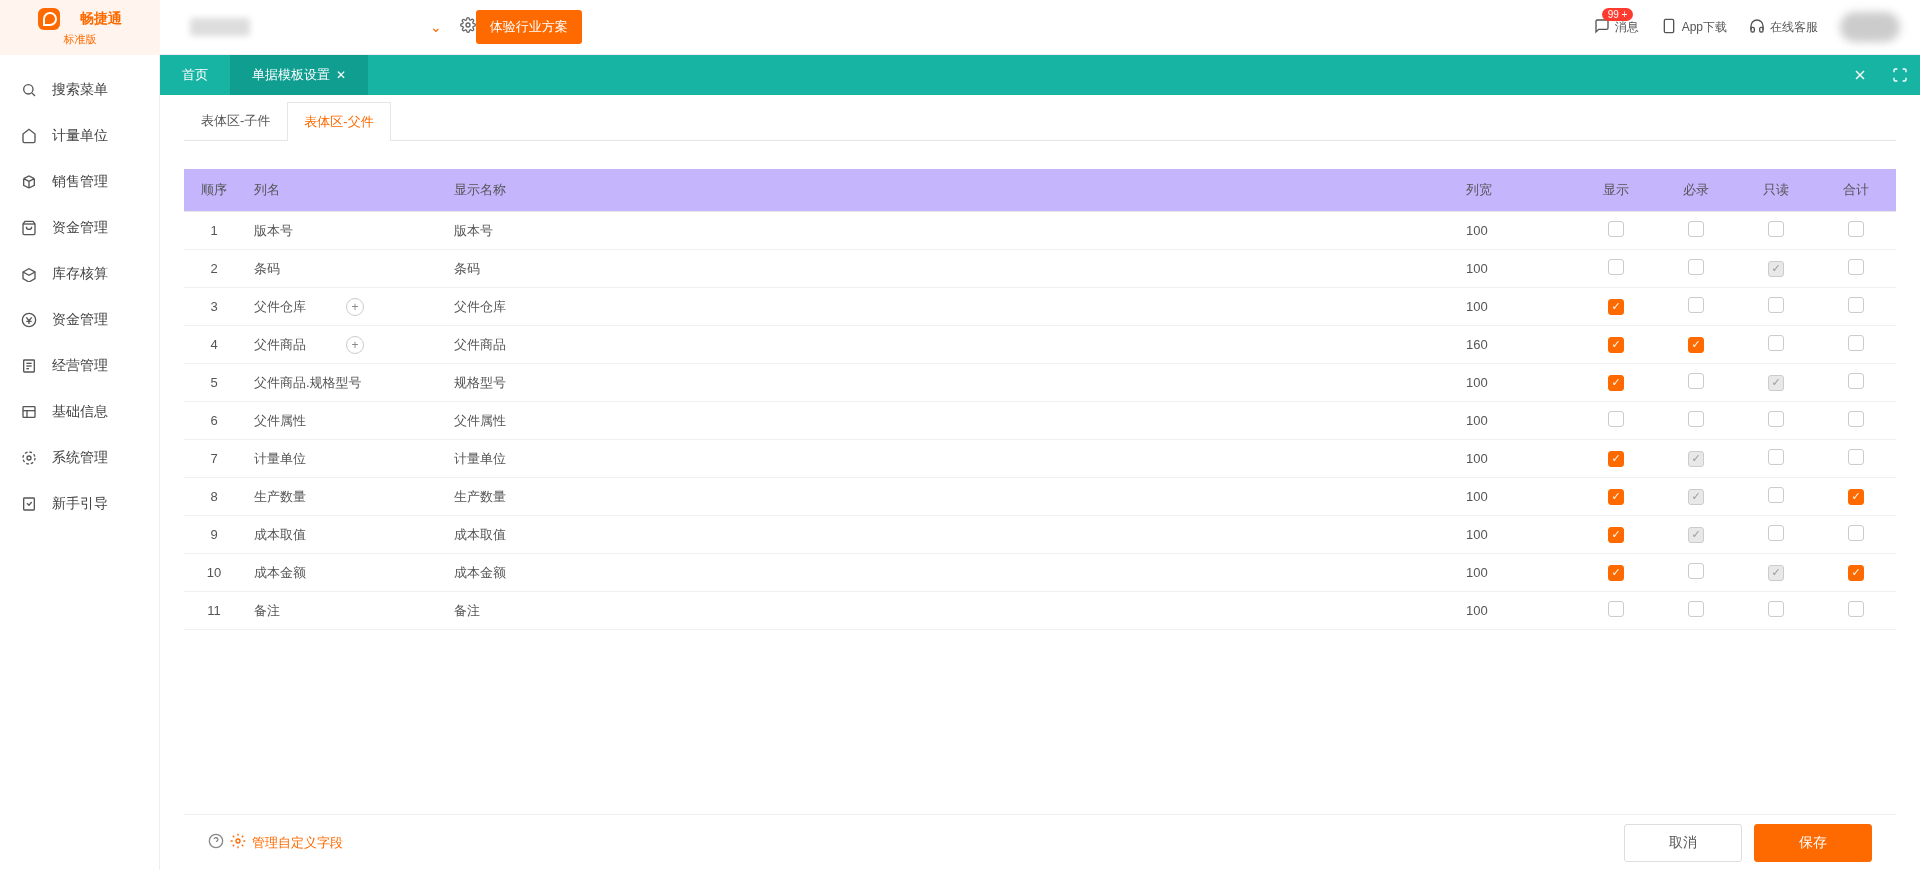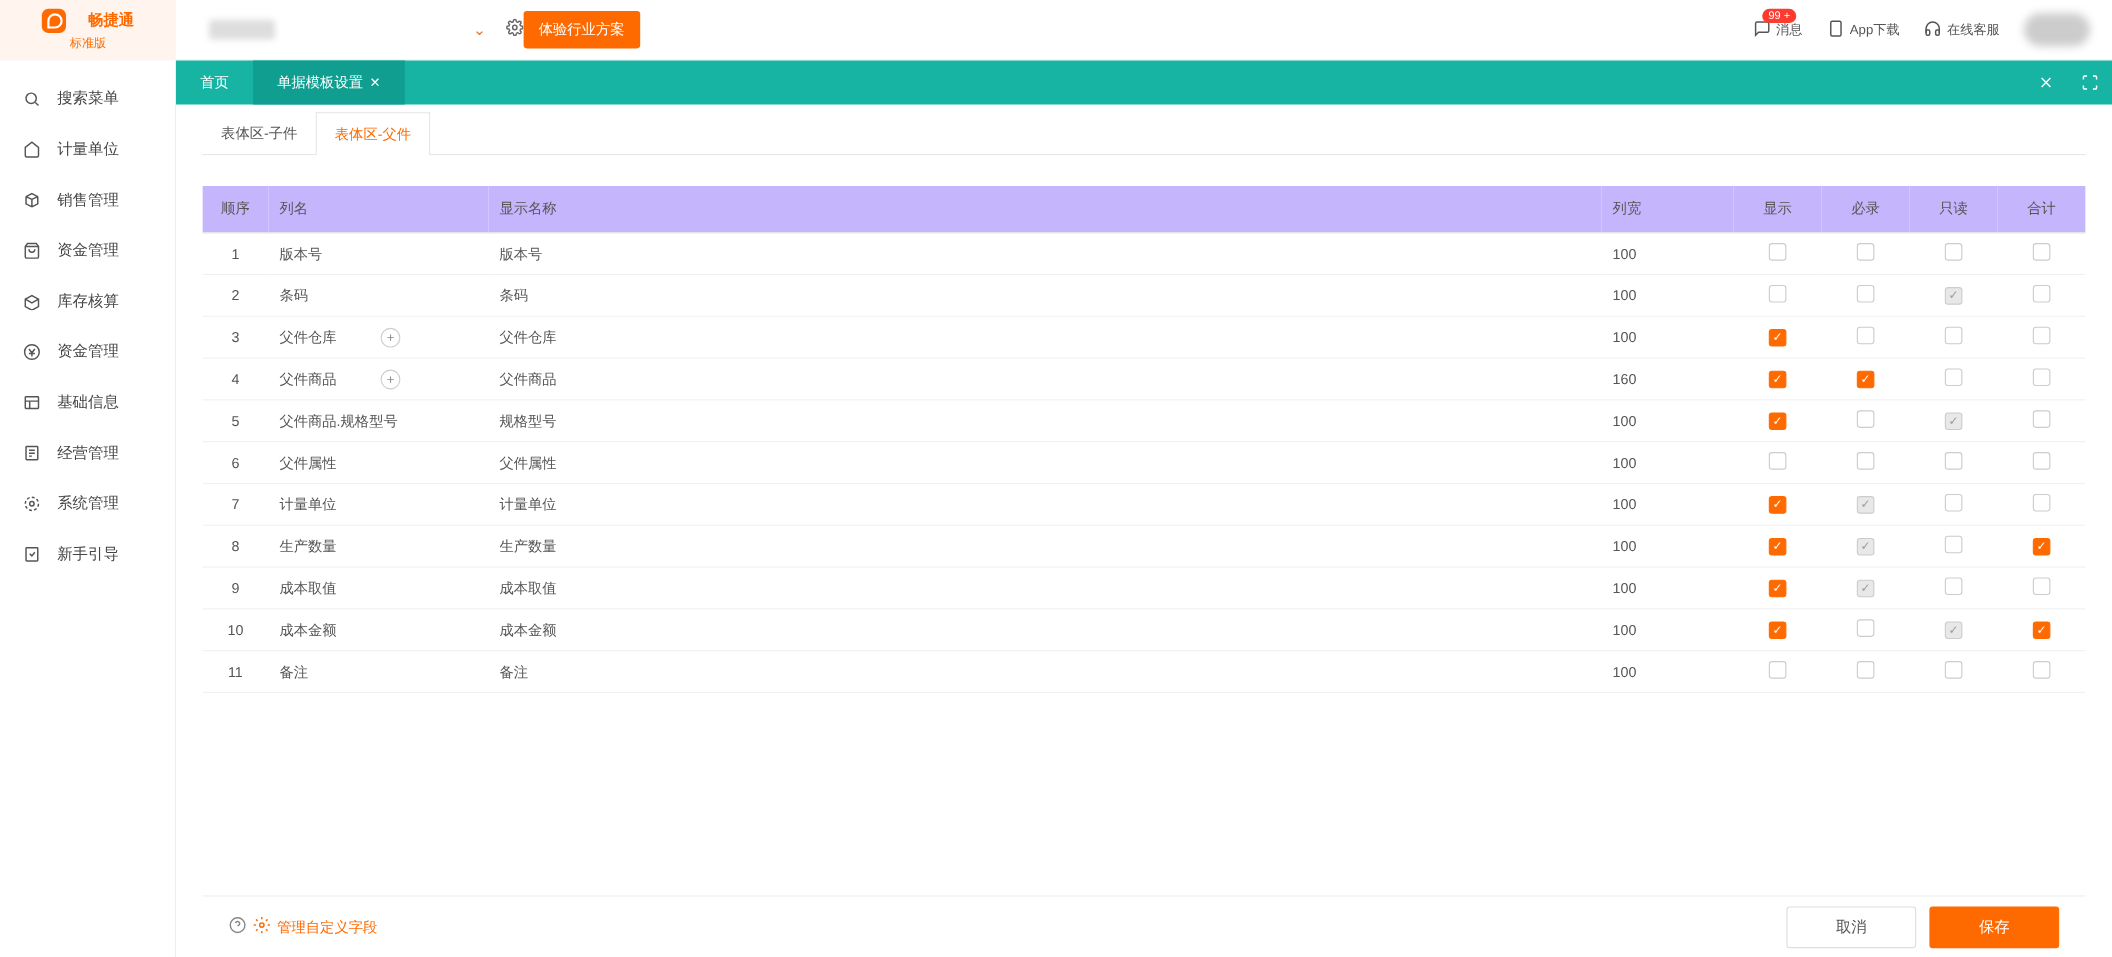--- a/index.html
+++ b/index.html
@@ -187,37 +187,37 @@
           <svg viewBox="0 0 24 24" fill="none" stroke="currentColor" stroke-width="2">
             <circle cx="12" cy="12" r="10"></circle>
             <path d="M8 8l4 5 4-5M8 14h8M12 13v5"></path>
           </svg>
         </span>
         <span>资金管理</span>
       </div>
       <div class="side-item">
         <span class="side-icon">
           <svg viewBox="0 0 24 24" fill="none" stroke="currentColor" stroke-width="2">
-            <rect x="3" y="4" width="18" height="16" rx="1"></rect>
-            <line x1="3" y1="10" x2="21" y2="10"></line>
-            <line x1="9" y1="10" x2="9" y2="20"></line>
-          </svg>
-        </span>
-        <span>基础信息</span>
-      </div>
-      <div class="side-item">
-        <span class="side-icon">
-          <svg viewBox="0 0 24 24" fill="none" stroke="currentColor" stroke-width="2">
             <rect x="4" y="3" width="16" height="18" rx="1"></rect>
             <line x1="8" y1="8" x2="16" y2="8"></line>
             <line x1="8" y1="12" x2="16" y2="12"></line>
             <line x1="8" y1="16" x2="12" y2="16"></line>
           </svg>
         </span>
         <span>经营管理</span>
+      </div>
+      <div class="side-item">
+        <span class="side-icon">
+          <svg viewBox="0 0 24 24" fill="none" stroke="currentColor" stroke-width="2">
+            <rect x="3" y="4" width="18" height="16" rx="1"></rect>
+            <line x1="3" y1="10" x2="21" y2="10"></line>
+            <line x1="9" y1="10" x2="9" y2="20"></line>
+          </svg>
+        </span>
+        <span>基础信息</span>
       </div>
       <div class="side-item">
         <span class="side-icon">
           <svg viewBox="0 0 24 24" fill="none" stroke="currentColor" stroke-width="2">
             <circle cx="12" cy="12" r="9" stroke-dasharray="4 3"></circle>
             <circle cx="12" cy="12" r="3"></circle>
           </svg>
         </span>
         <span>系统管理</span>
       </div>

